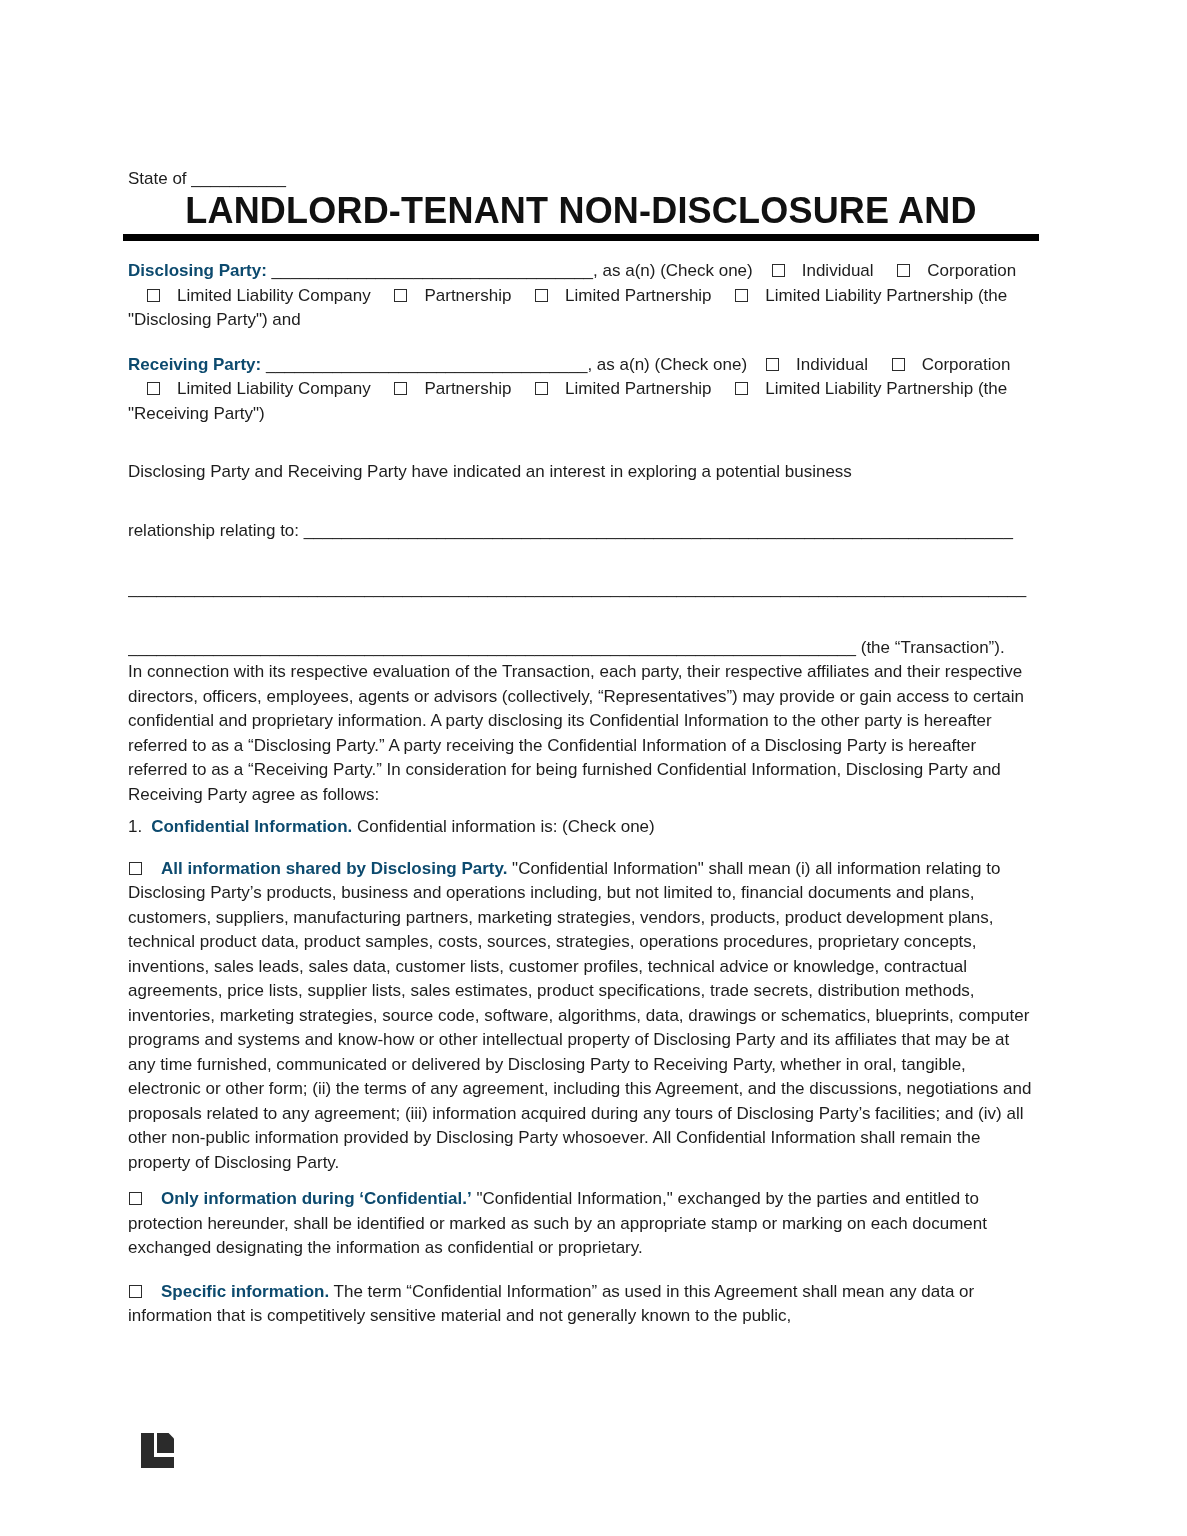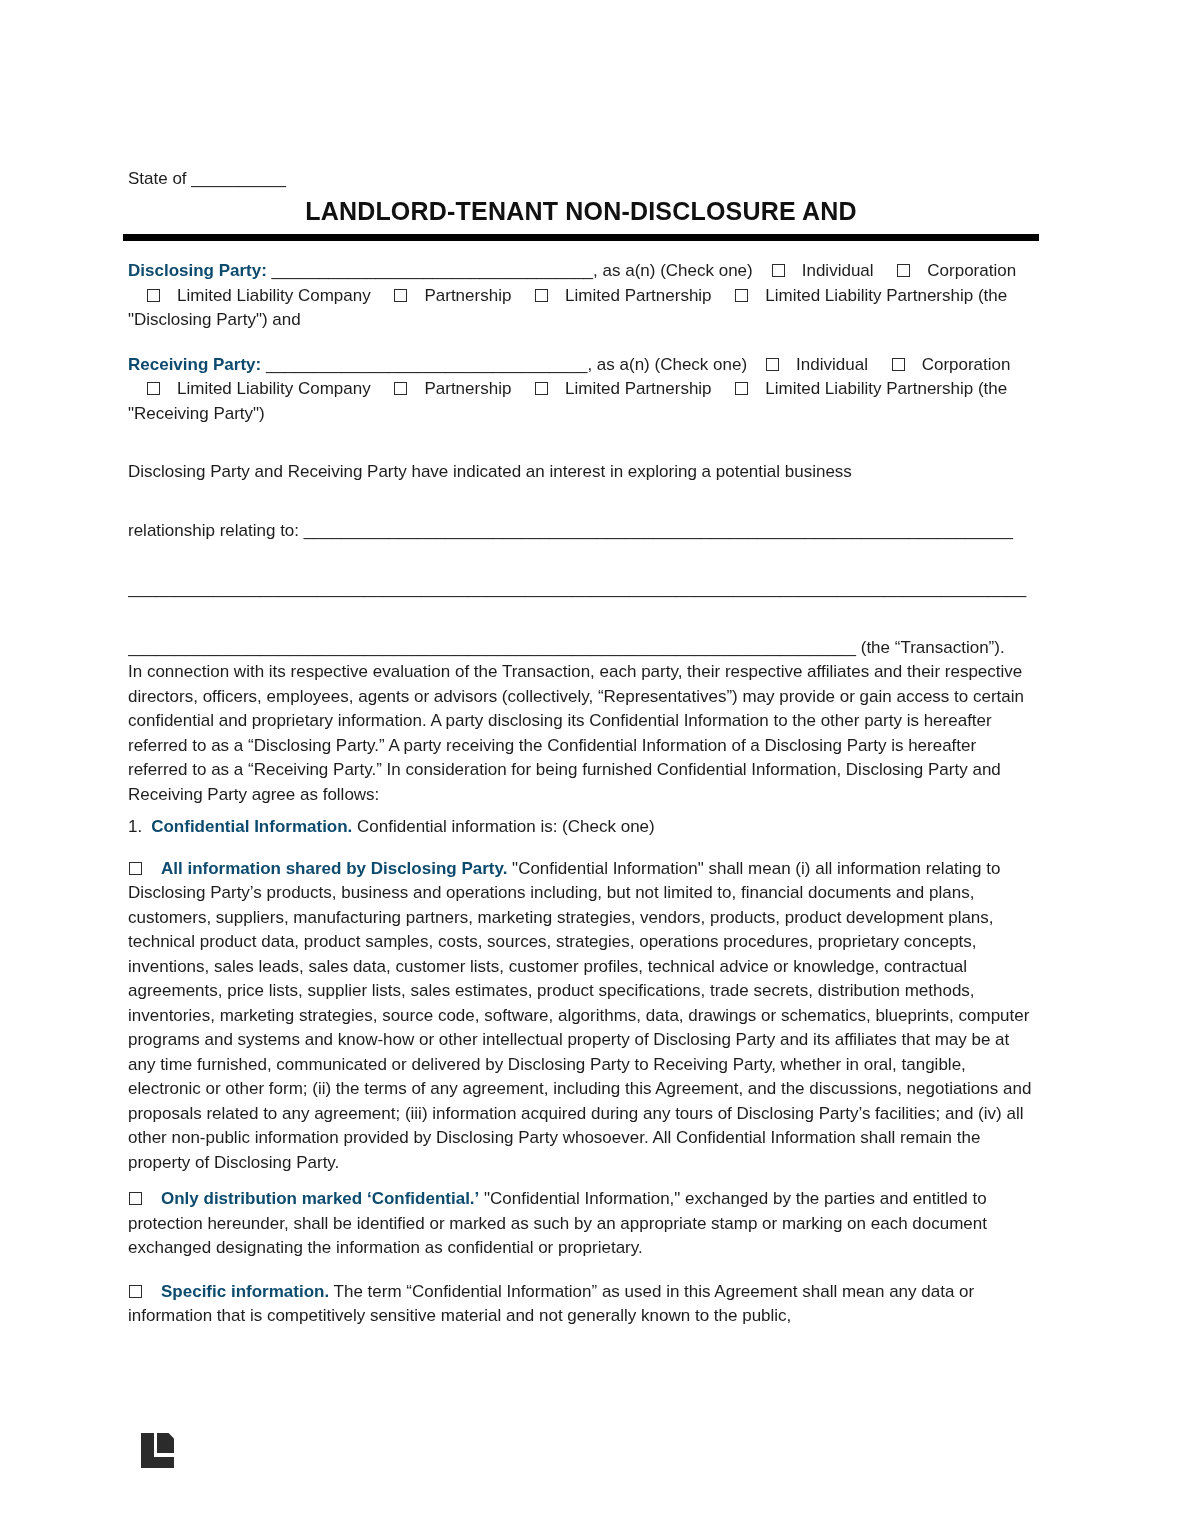--- a/index.html
+++ b/index.html
@@ -9,21 +9,21 @@
     font-family:"Liberation Sans","DejaVu Sans",sans-serif;
     color:#1d1d1d;
   }
   .doc {
     position:absolute; left:128px; top:168px; width:906px;
     font-size:17px; line-height:24.5px;
   }
   .state { line-height:22px; }
   .title {
     margin-top:1px; text-align:center; font-weight:bold;
-    font-size:25px; line-height:40px; color:#111;
+    font-size:36px; line-height:40px; color:#111;
     letter-spacing:0.2px;
   }
   .rule {
     height:7px; background:#000; margin:3px -5px 0 -5px;
   }
   p { margin:0; }
   .p-agreement      { margin-top:24px; }
   .p-disclosing     { margin-top:18px; }
   .p-receiving      { margin-top:20px; }
   .p-relationship   { margin-top:21px; }
@@ -74,21 +74,21 @@
     <span class="rline">_______________________________________________________________________________________________</span>
     <span class="rline">_____________________________________________________________________________ (the “Transaction”).</span>
   </p>
 
   <p class="p-representatives">In connection with its respective evaluation of the Transaction, each party, their respective affiliates and their respective directors, officers, employees, agents or advisors (collectively, “Representatives”) may provide or gain access to certain confidential and proprietary information. A party disclosing its Confidential Information to the other party is hereafter referred to as a “Disclosing Party.” A party receiving the Confidential Information of a Disclosing Party is hereafter referred to as a “Receiving Party.” In consideration for being furnished Confidential Information, Disclosing Party and Receiving Party agree as follows:</p>
 
   <p class="p-heading"><span>1.</span><b class="h-bold">Confidential Information.</b><span> Confidential information is: (Check one)</span></p>
 
   <p class="p-option p-option0"><span class="cb lead-cb"></span><b>All information shared by Disclosing Party.</b><span> "Confidential Information" shall mean (i) all information relating to Disclosing Party’s products, business and operations including, but not limited to, financial documents and plans, customers, suppliers, manufacturing partners, marketing strategies, vendors, products, product development plans, technical product data, product samples, costs, sources, strategies, operations procedures, proprietary concepts, inventions, sales leads, sales data, customer lists, customer profiles, technical advice or knowledge, contractual agreements, price lists, supplier lists, sales estimates, product specifications, trade secrets, distribution methods, inventories, marketing strategies, source code, software, algorithms, data, drawings or schematics, blueprints, computer programs and systems and know-how or other intellectual property of Disclosing Party and its affiliates that may be at any time furnished, communicated or delivered by Disclosing Party to Receiving Party, whether in oral, tangible, electronic or other form; (ii) the terms of any agreement, including this Agreement, and the discussions, negotiations and proposals related to any agreement; (iii) information acquired during any tours of Disclosing Party’s facilities; and (iv) all other non-public information provided by Disclosing Party whosoever. All Confidential Information shall remain the property of Disclosing Party.</span></p>
 
-  <p class="p-option p-option1"><span class="cb lead-cb"></span><b>Only distribution marked ‘Confidential.’</b><span> "Confidential Information," exchanged by the parties and entitled to protection hereunder, shall be identified or marked as such by an appropriate stamp or marking on each document exchanged designating the information as confidential or proprietary.</span></p>
+  <p class="p-option p-option1"><span class="cb lead-cb"></span><b>Only information during ‘Confidential.’</b><span> "Confidential Information," exchanged by the parties and entitled to protection hereunder, shall be identified or marked as such by an appropriate stamp or marking on each document exchanged designating the information as confidential or proprietary.</span></p>
 
   <p class="p-option p-option2"><span class="cb lead-cb"></span><b>Specific information.</b><span> The term “Confidential Information” as used in this Agreement shall mean any data or information that is competitively sensitive material and not generally known to the public,</span></p>
 
 </div>
 
 <div class="logo">
   <span class="bar-v"></span>
   <span class="bar-h"></span>
   <span class="page-glyph"></span>
 </div>

